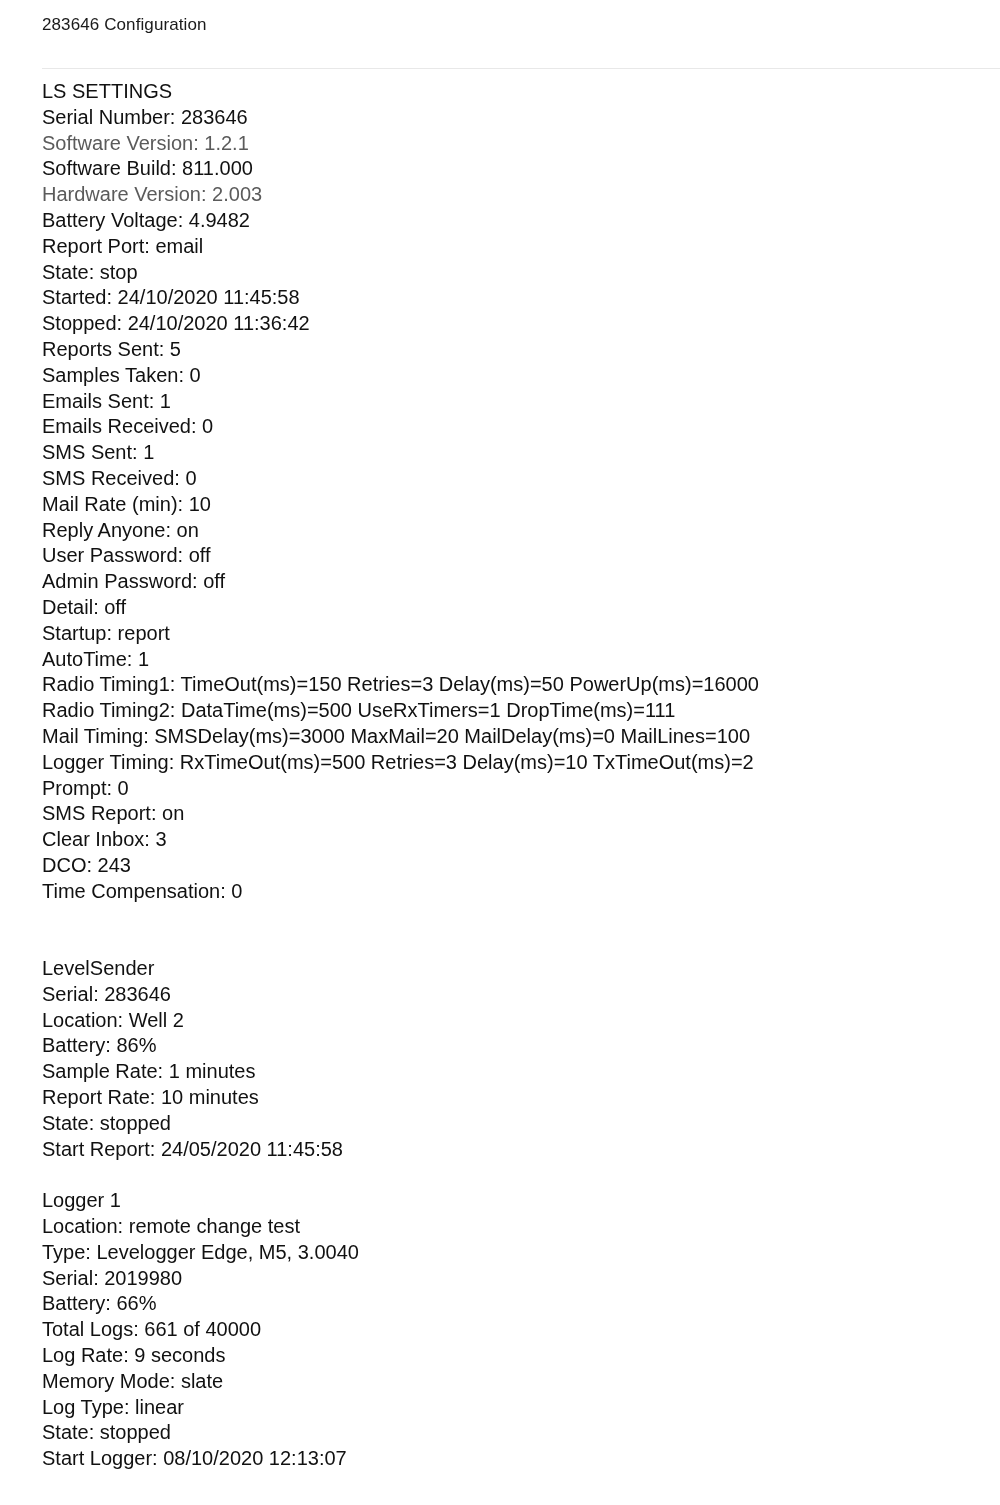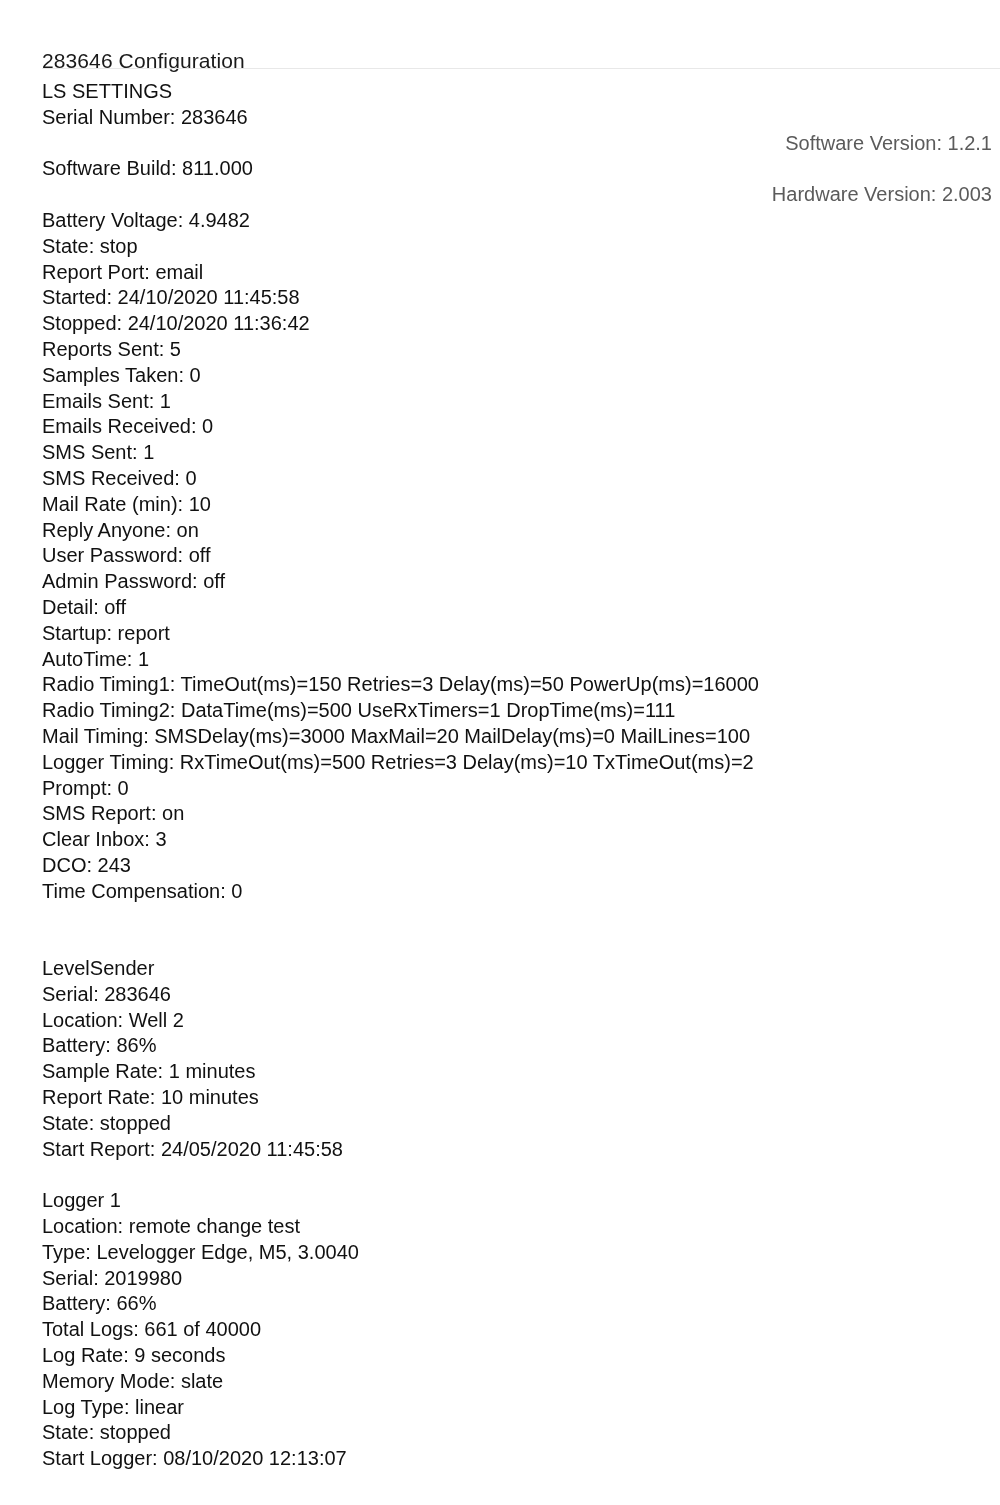--- a/index.html
+++ b/index.html
@@ -26,27 +26,26 @@
 
   
   .doc-header {
     padding: 0;
     margin: 0;
   }
   .doc-title {
     position: absolute;
     left: 42px;
     top: 12px;
-    font-size: 21px;
+    font-size: 17px;
     line-height: 26px;
     font-weight: 400;
     color: #1a1a1a;
     letter-spacing: 0.1px;
     white-space: nowrap;
-    margin-top: 36px;
   }
   .header-rule {
     position: absolute;
     left: 42px;
     top: 68px;
     width: 958px;
     height: 1px;
     background: #e8e8e8;
   }
 
@@ -67,21 +66,20 @@
     font-size: 20px;
     line-height: 25.8px;
     font-weight: 400;
     color: #111111;
     white-space: pre;
     letter-spacing: 0.0px;
   }
 
   .line.dim {
     color: #5b5b5b;
-    text-align: right;
   }
 
   .spacer-2 {
     height: 51.6px;
   }
   .spacer-1 {
     height: 25.8px;
   }
 </style>
 </head>
@@ -95,22 +93,22 @@
   </div>
 
   <div class="content">
       <div class="section">
         <div class="line">LS SETTINGS</div>
         <div class="line">Serial Number: 283646</div>
         <div class="line dim">Software Version: 1.2.1</div>
         <div class="line">Software Build: 811.000</div>
         <div class="line dim">Hardware Version: 2.003</div>
         <div class="line">Battery Voltage: 4.9482</div>
+        <div class="line">Report Port: email</div>
         <div class="line">State: stop</div>
-        <div class="line">Report Port: email</div>
         <div class="line">Started: 24/10/2020 11:45:58</div>
         <div class="line">Stopped: 24/10/2020 11:36:42</div>
         <div class="line">Reports Sent: 5</div>
         <div class="line">Samples Taken: 0</div>
         <div class="line">Emails Sent: 1</div>
         <div class="line">Emails Received: 0</div>
         <div class="line">SMS Sent: 1</div>
         <div class="line">SMS Received: 0</div>
         <div class="line">Mail Rate (min): 10</div>
         <div class="line">Reply Anyone: on</div>

